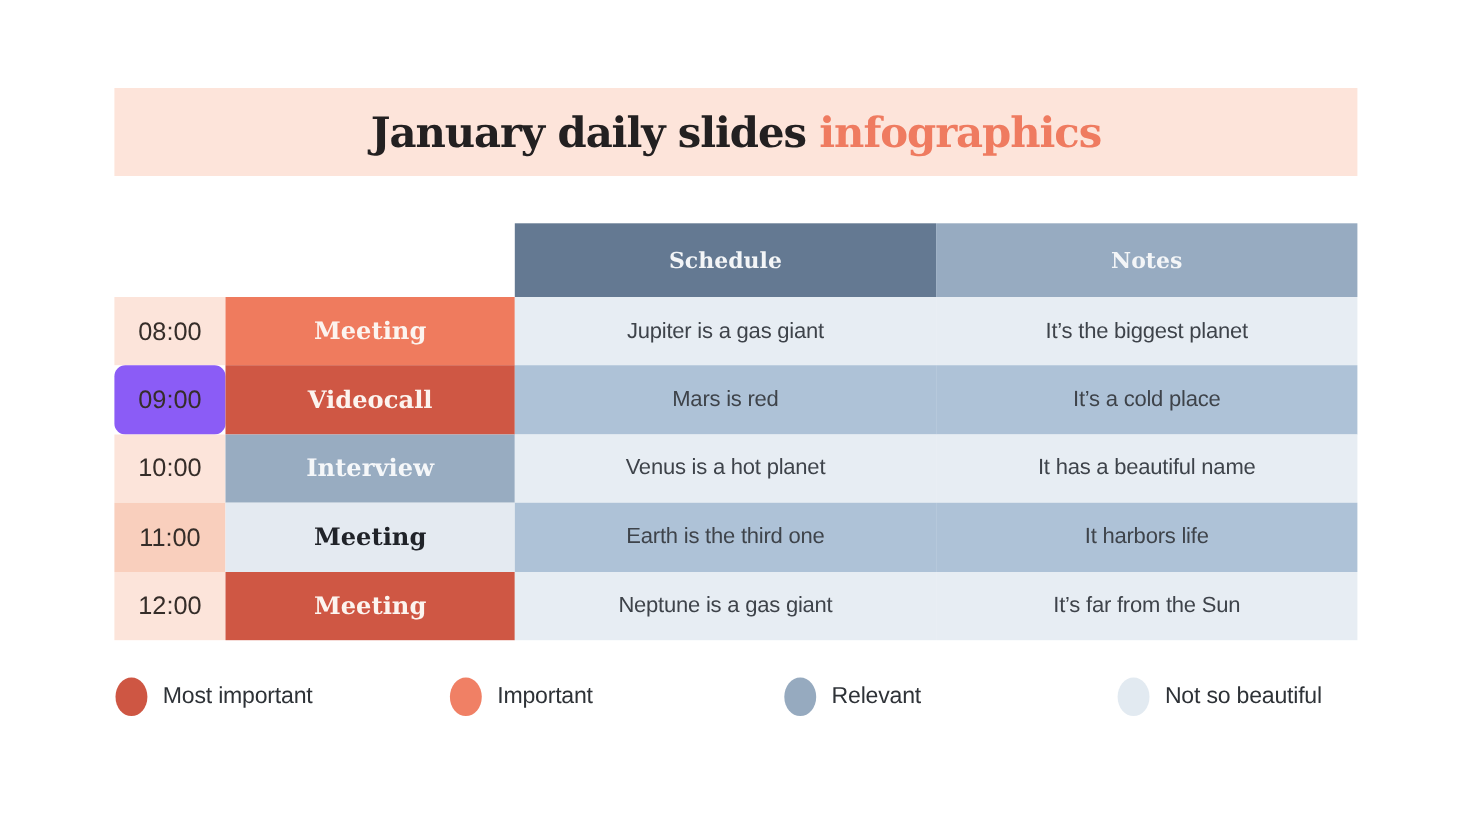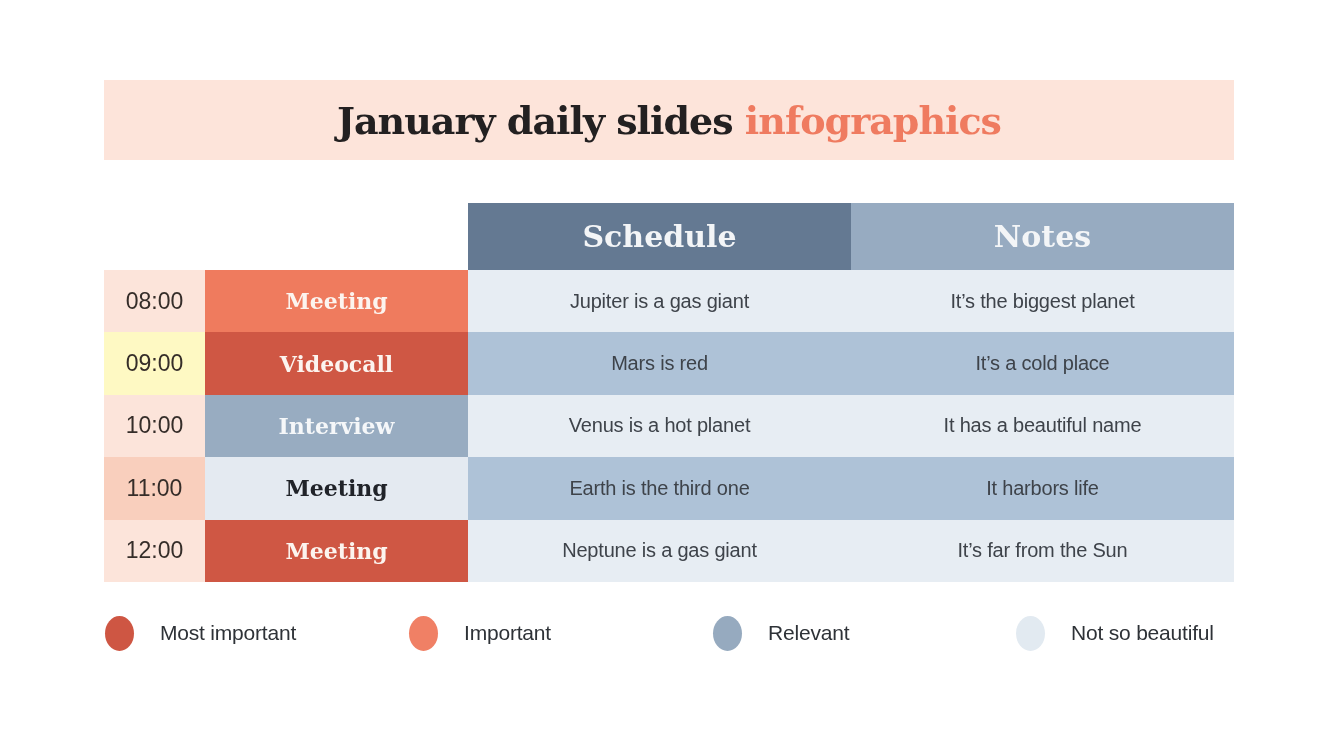--- a/index.html
+++ b/index.html
@@ -9,31 +9,31 @@
   
   .banner{position:absolute;left:104px;top:80px;width:1130px;height:80px;
           display:flex;align-items:center;justify-content:center;}
   .title{font-family:"DejaVu Serif",serif;font-weight:700;font-size:38px;
          letter-spacing:-1px;white-space:pre;margin:0;}
 
   
   .table{position:absolute;left:104px;top:203px;width:1130px;height:379px;}
   .thead{position:absolute;left:364px;top:0;width:766px;height:67px;display:flex;}
   .th{width:383px;display:flex;align-items:center;justify-content:center;
-      font-family:"DejaVu Serif",serif;font-weight:700;font-size:30px;}
+      font-family:"DejaVu Serif",serif;font-weight:700;font-size:20px;}
   .tbody{position:absolute;left:0;top:67px;width:1130px;}
   .row{display:flex;height:62.4px;}
   .cell{display:flex;align-items:center;justify-content:center;}
   .cell.time{width:101px;font-size:23px;color:#352d29;}
   .cell.event{width:263px;font-family:"DejaVu Serif",serif;font-weight:700;font-size:22px;}
   .cell.schedule,.cell.notes{width:383px;font-size:20px;color:#3e434a;letter-spacing:-0.2px;}
 
   
   .legend{position:absolute;left:104px;top:615px;width:1130px;height:36px;}
-  .legend-item{position:absolute;top:0;height:36px;display:flex;align-items:center;gap:26px;}
+  .legend-item{position:absolute;top:0;height:36px;display:flex;align-items:center;gap:14px;}
   .dot{width:29px;height:35px;border-radius:50%;flex:0 0 auto;}
   .legend-label{font-size:21px;color:#2e3237;letter-spacing:-0.2px;}
 </style>
 </head>
 <body>
 
 <div class="slide">
 
   <header class="banner" style="background-color: rgb(253, 228, 218);">
     <h1 class="title"><span style="color: rgb(35, 32, 33);">January daily slides </span><span style="color: rgb(239, 123, 96);">infographics</span></h1>
@@ -49,21 +49,21 @@
     <div class="tbody">
 
       <div class="row">
         <div class="cell time" style="background-color: rgb(252, 228, 218);">08:00</div>
         <div class="cell event" style="background-color: rgb(239, 123, 94); color: rgb(252, 244, 239);">Meeting</div>
         <div class="cell schedule" style="background-color: rgb(231, 237, 243);">Jupiter is a gas giant</div>
         <div class="cell notes" style="background-color: rgb(231, 237, 243);">It’s the biggest planet</div>
       </div>
 
       <div class="row">
-        <div class="cell time" style="background-color: #fef9c3;">09:00</div>
+        <div class="cell time" style="background-color: #8b5cf6; border-radius: 10px;">09:00</div>
         <div class="cell event" style="background-color: rgb(207, 87, 68); color: rgb(252, 244, 239);">Videocall</div>
         <div class="cell schedule" style="background-color: rgb(174, 194, 215);">Mars is red</div>
         <div class="cell notes" style="background-color: rgb(174, 194, 215);">It’s a cold place</div>
       </div>
 
       <div class="row">
         <div class="cell time" style="background-color: rgb(252, 228, 218);">10:00</div>
         <div class="cell event" style="background-color: rgb(152, 172, 193); color: rgb(245, 247, 249);">Interview</div>
         <div class="cell schedule" style="background-color: rgb(231, 237, 243);">Venus is a hot planet</div>
         <div class="cell notes" style="background-color: rgb(231, 237, 243);">It has a beautiful name</div>

